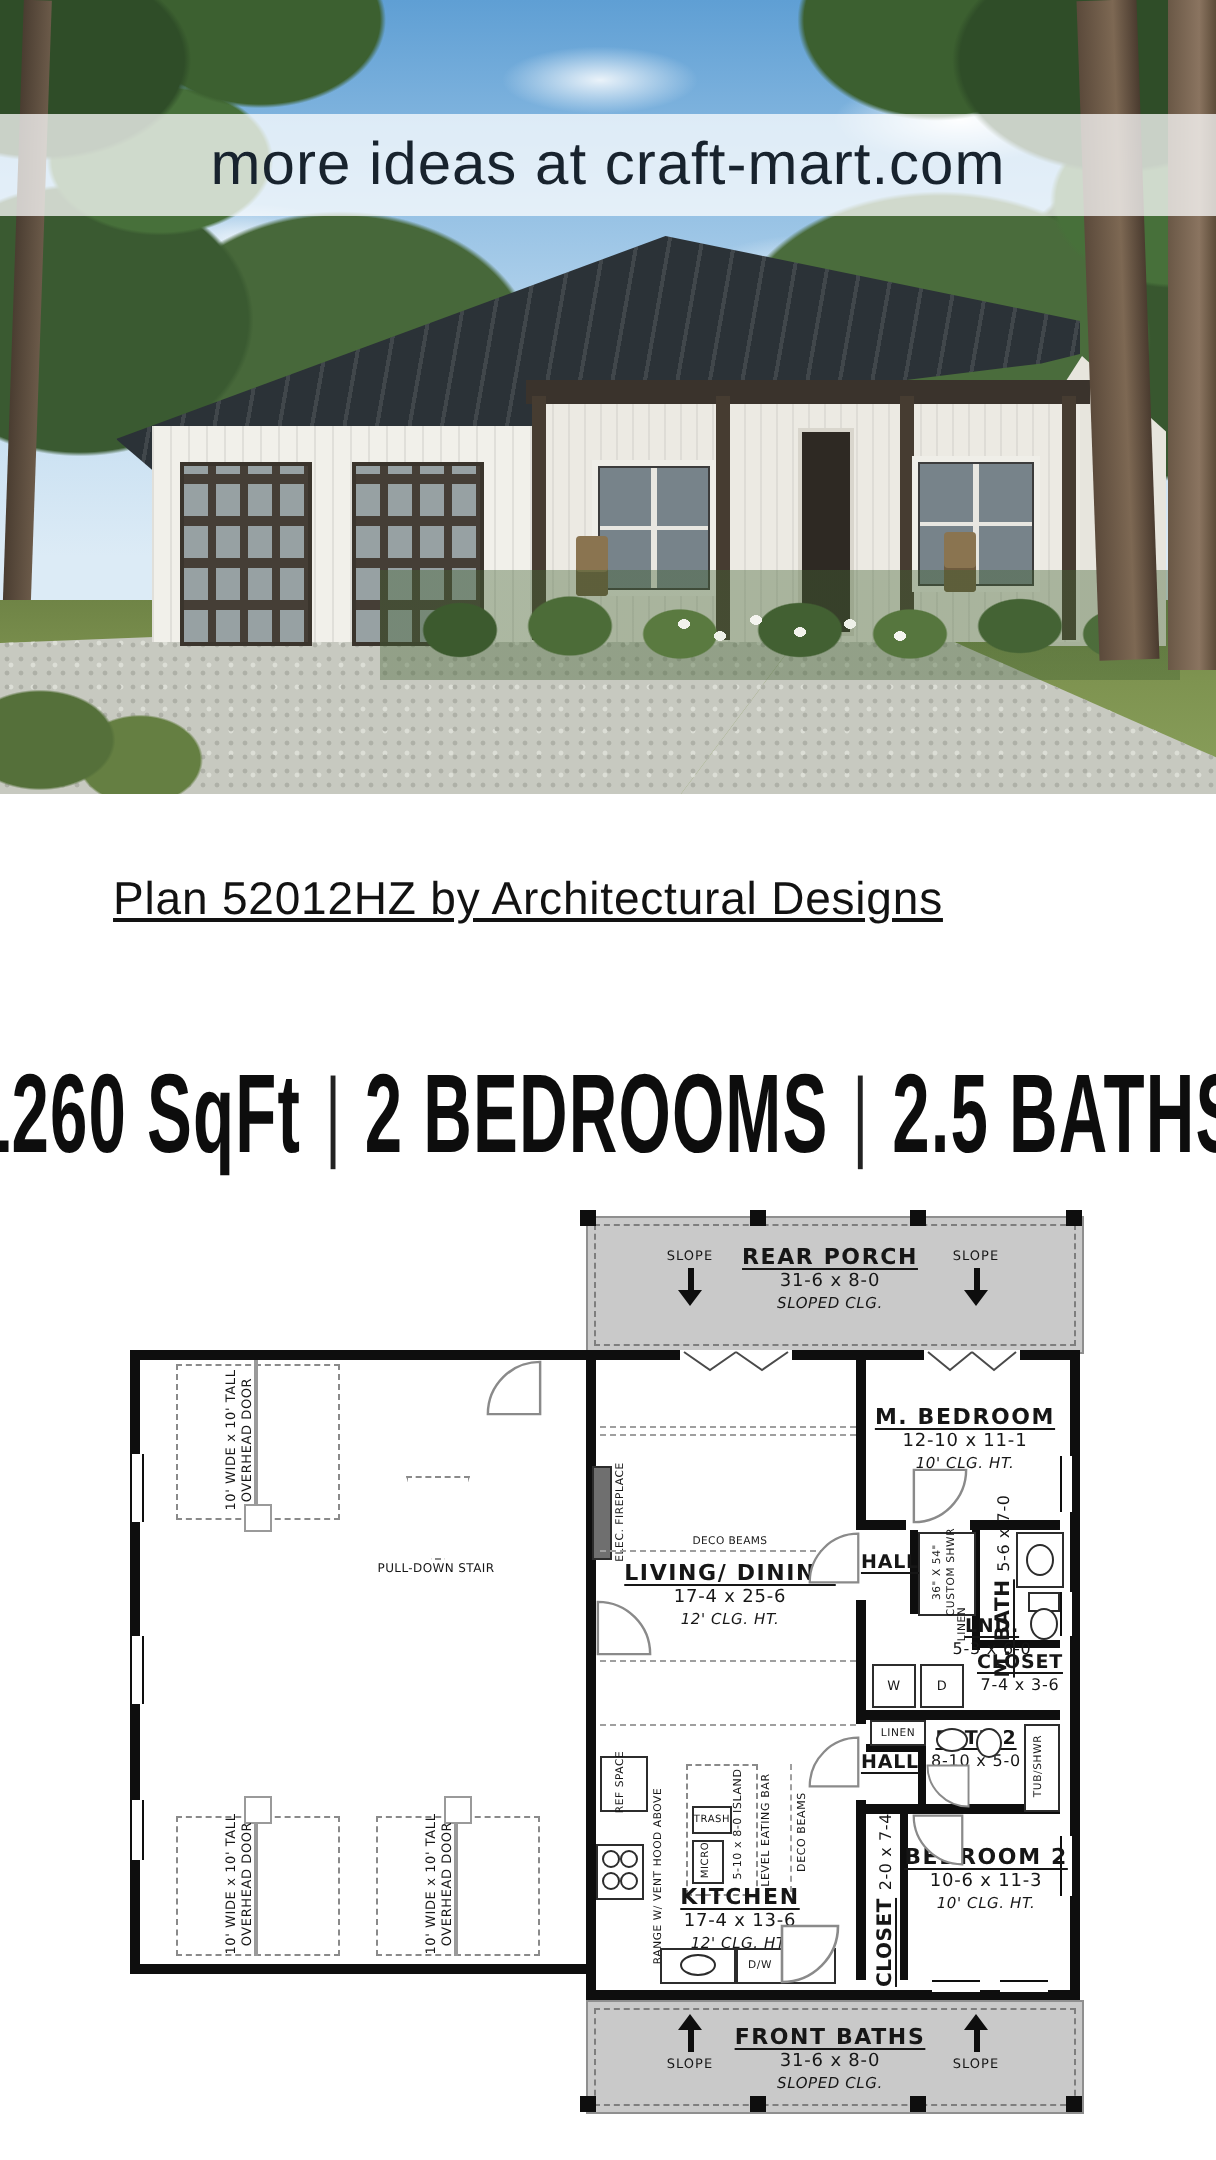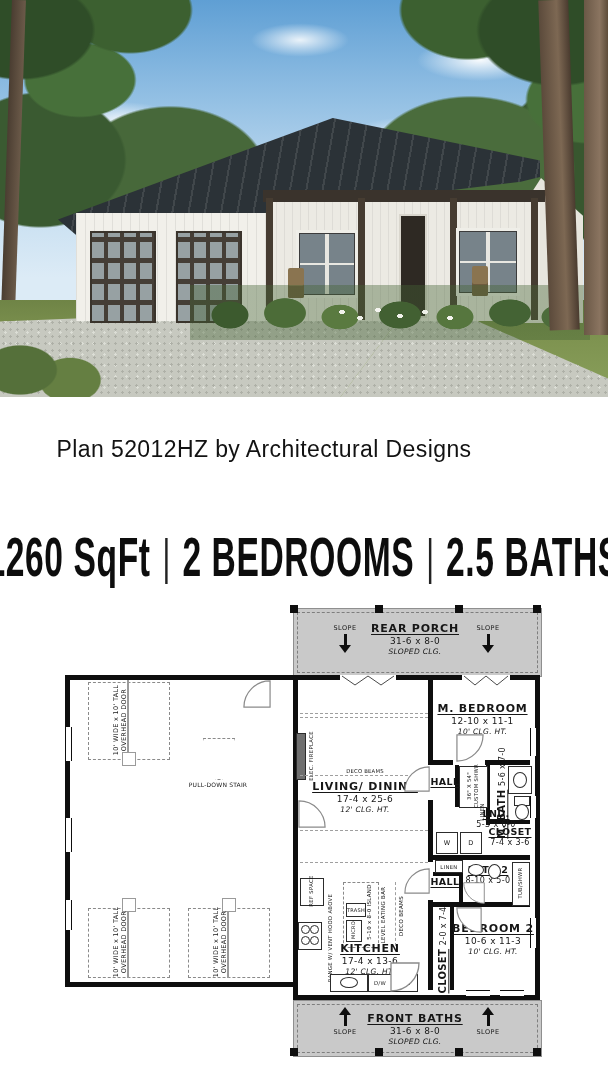--- a/index.html
+++ b/index.html
@@ -85,21 +85,21 @@
     radial-gradient(5px 4px at 120px 18px,#f4f4ef 0 60%,rgba(0,0,0,0) 62%);}
   .chair{position:absolute;width:16px;height:30px;background:#8a7450;border-radius:2px;box-shadow:inset 0 -12px 0 #6e5b3e;}
   .banner{position:absolute;left:0;top:57px;width:608px;height:51px;background:rgba(255,255,255,.74);
     display:flex;align-items:center;justify-content:center;}
   .banner span{font-size:30px;color:#18232e;letter-spacing:.5px;}
 
   
   .bigtitle{position:absolute;left:0;top:370px;width:608px;text-align:center;font-size:46px;font-weight:700;
     color:#0c0c0c;letter-spacing:0px;
     text-shadow:-3px -3px 0 #fff,3px -3px 0 #fff,-3px 3px 0 #fff,3px 3px 0 #fff,0 -4px 0 #fff,0 4px 0 #fff,-4px 0 0 #fff,4px 0 0 #fff;}
-  .sub1{position:absolute;left:0;top:436px;width:528px;text-align:center;font-size:23px;color:#121212;letter-spacing:.4px;}
+  .sub1{position:absolute;left:0;top:436px;width:528px;text-align:center;font-size:23px;color:#121212;letter-spacing:.4px;text-decoration:underline;}
   .sub2{position:absolute;left:0;top:477px;width:608px;text-align:center;font-size:23px;color:#121212;letter-spacing:.4px;}
   .stats{position:absolute;left:0;top:524px;width:608px;display:flex;justify-content:center;}
   .statsin{display:flex;align-items:center;gap:18px;transform:scaleX(.60);transform-origin:center;white-space:nowrap;}
   .statsin .s{font-size:56px;font-weight:700;color:#0d0d0d;letter-spacing:1px;}
   .statsin .sep{font-size:50px;font-weight:400;color:#222;padding:0 2px;}
 
   
   .plan{position:absolute;left:0;top:600px;width:608px;height:480px;font-family:"DejaVu Sans",sans-serif;color:#161616;}
   .wall{position:absolute;background:#0e0e0e;}
   .porch{position:absolute;background:#c9c9c9;border:1px solid #8f8f8f;}
@@ -172,20 +172,23 @@
     </div>
 
     <div class="chair" style="left:288px;top:268px;"></div>
     <div class="chair" style="left:472px;top:266px;"></div>
     <div class="bushes"></div>
     <div class="flowers"></div>
     <div class="fggrass"></div>
     <div class="trunkR1"></div>
     <div class="trunkR2"></div>
 
+    <div class="banner">
+      <span>more ideas at craft-mart.com</span>
+    </div>
   </div>
 
   <div class="sub1">Plan 52012HZ by Architectural Designs</div>
   <div class="stats">
     <div class="statsin">
       <span class="s">1260 SqFt</span>
       <span class="sep">|</span>
       <span class="s">2 BEDROOMS</span>
       <span class="sep">|</span>
       <span class="s">2.5 BATHS</span>

